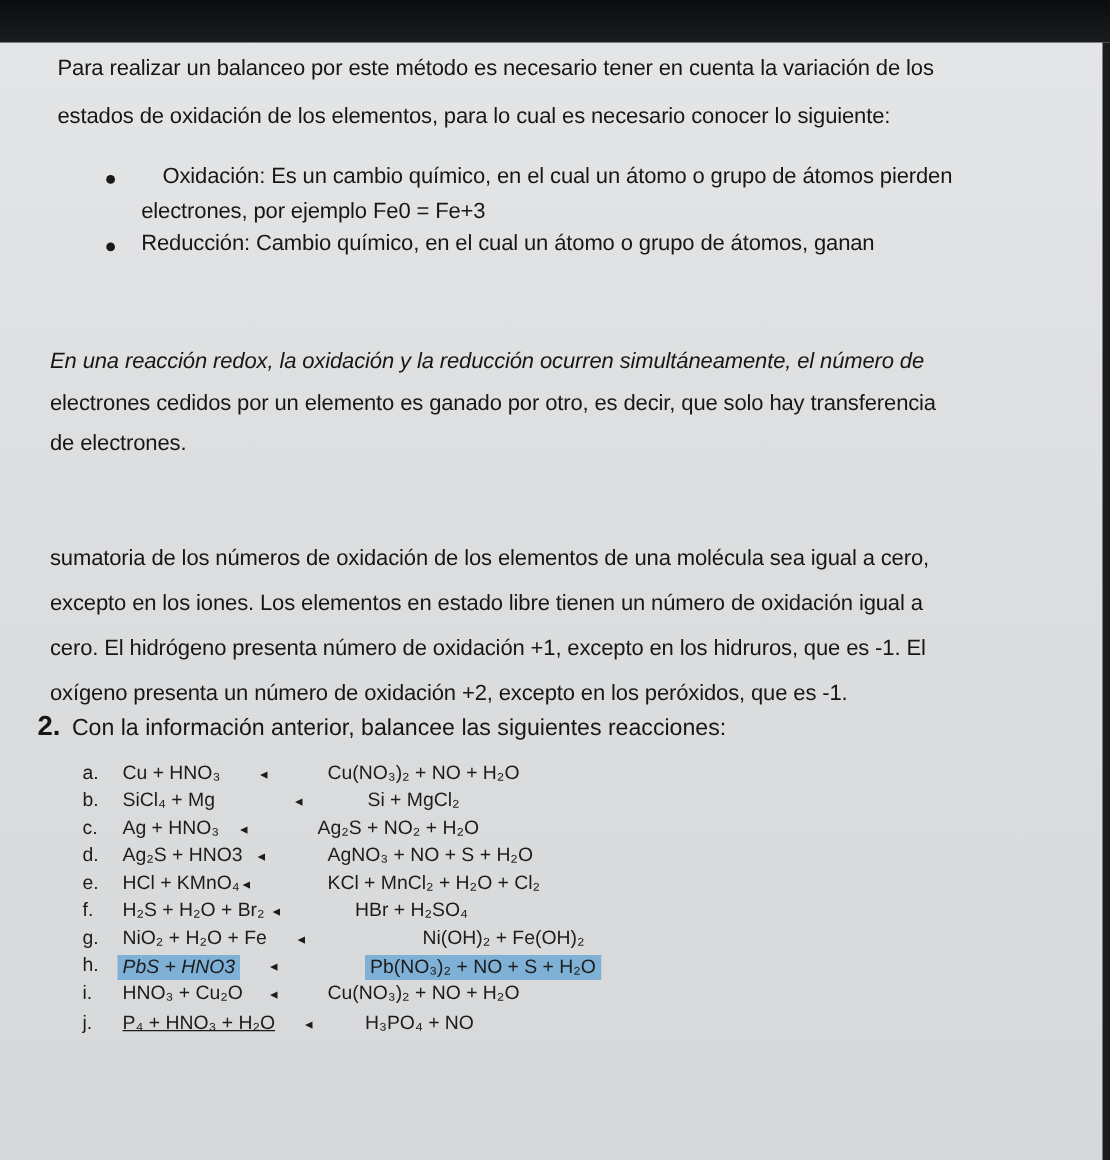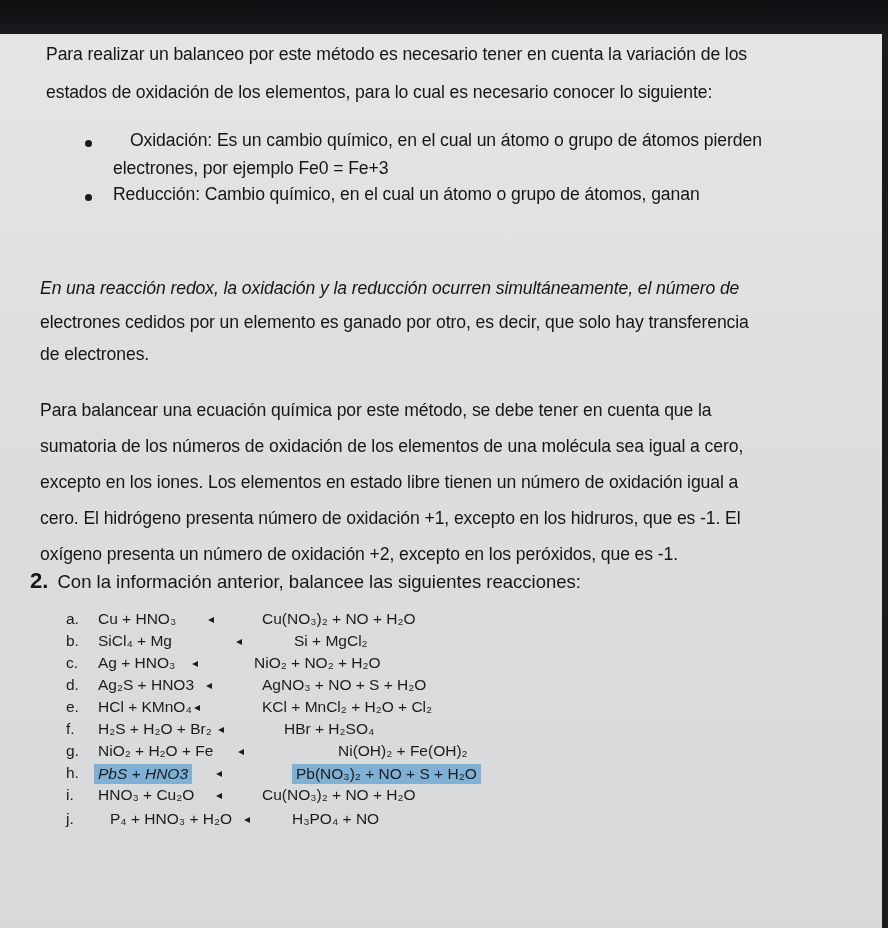--- a/index.html
+++ b/index.html
@@ -80,21 +80,20 @@
   <div class="line" style="left:130px; top:96px;">Oxidación: Es un cambio químico, en el cual un átomo o grupo de átomos pierden</div>
   <div class="line" style="left:113px; top:124px;"><span>electrones, por ejemplo </span><span>Fe0 = Fe+3</span></div>
 
   <span class="bullet" style="left:85px; top:160px;"></span>
   <div class="line" style="left:113px; top:150px;">Reducción: Cambio químico, en el cual un átomo o grupo de átomos, ganan</div>
 
   <div class="line" style="left:40px; top:244px;font-style:italic;">En una reacción redox, la oxidación y la reducción ocurren simultáneamente, el número de</div>
   <div class="line" style="left:40px; top:278px;">electrones cedidos por un elemento es ganado por otro, es decir, que solo hay transferencia</div>
   <div class="line" style="left:40px; top:310px;">de electrones.</div>
 
-  <div class="line" style="left:40px; top:366px;">Para balancear una ecuación química por este método, se debe tener en cuenta que la</div>
   <div class="line" style="left:40px; top:402px;">sumatoria de los números de oxidación de los elementos de una molécula sea igual a cero,</div>
   <div class="line" style="left:40px; top:438px;">excepto en los iones. Los elementos en estado libre tienen un número de oxidación igual a</div>
   <div class="line" style="left:40px; top:474px;">cero. El hidrógeno presenta número de oxidación +1, excepto en los hidruros, que es -1. El</div>
   <div class="line" style="left:40px; top:510px;">oxígeno presenta un número de oxidación +2, excepto en los peróxidos, que es -1.</div>
 
   <div class="q2" style="top:534px;">
     <span class="num">2.</span>
     <span>Con la información anterior, balancee las siguientes reacciones:</span>
   </div>
 
@@ -107,21 +106,21 @@
   <div class="rx" style="left:66px; top:598px; width:600px; height:20px;">
     <span class="lbl">b.</span>
     <span class="lhs" style="left:32px;">SiCl₄    +     Mg</span>
     <span class="arrow" style="left:170px;">◂</span>
     <span class="rhs" style="left:228px;">Si    +     MgCl₂</span>
   </div>
   <div class="rx" style="left:66px; top:620px; width:600px; height:20px;">
     <span class="lbl">c.</span>
     <span class="lhs" style="left:32px;">Ag  +  HNO₃</span>
     <span class="arrow" style="left:126px;">◂</span>
-    <span class="rhs" style="left:188px;">NiO₂  + NO₂  +   H₂O</span>
+    <span class="rhs" style="left:188px;">Ag₂S  + NO₂  +   H₂O</span>
   </div>
   <div class="rx" style="left:66px; top:642px; width:600px; height:20px;">
     <span class="lbl">d.</span>
     <span class="lhs" style="left:32px;">Ag₂S  +  HNO3</span>
     <span class="arrow" style="left:140px;">◂</span>
     <span class="rhs" style="left:196px;">AgNO₃ + NO + S + H₂O</span>
   </div>
   <div class="rx" style="left:66px; top:664px; width:600px; height:20px;">
     <span class="lbl">e.</span>
     <span class="lhs" style="left:32px;">HCl  +  KMnO₄</span>
@@ -147,20 +146,20 @@
     <span class="rhs hl" style="left:226px;">Pb(NO₃)₂ +  NO  +  S + H₂O</span>
   </div>
   <div class="rx" style="left:66px; top:752px; width:600px; height:20px;">
     <span class="lbl">i.</span>
     <span class="lhs" style="left:32px;">HNO₃ +   Cu₂O</span>
     <span class="arrow" style="left:150px;">◂</span>
     <span class="rhs" style="left:196px;">Cu(NO₃)₂  +  NO  + H₂O</span>
   </div>
   <div class="rx" style="left:66px; top:776px; width:600px; height:20px;">
     <span class="lbl">j.</span>
-    <span class="lhs" style="left:44px;">P₄  +  HNO₃  +  H₂O</span>
+    <span class="lhs" style="left:32px;text-decoration:underline;">P₄  +  HNO₃  +  H₂O</span>
     <span class="arrow" style="left:178px;">◂</span>
     <span class="rhs" style="left:226px;">H₃PO₄  +  NO</span>
   </div>
 
 </div>
 
 <div class="rightedge"></div>
 
 </body></html>

